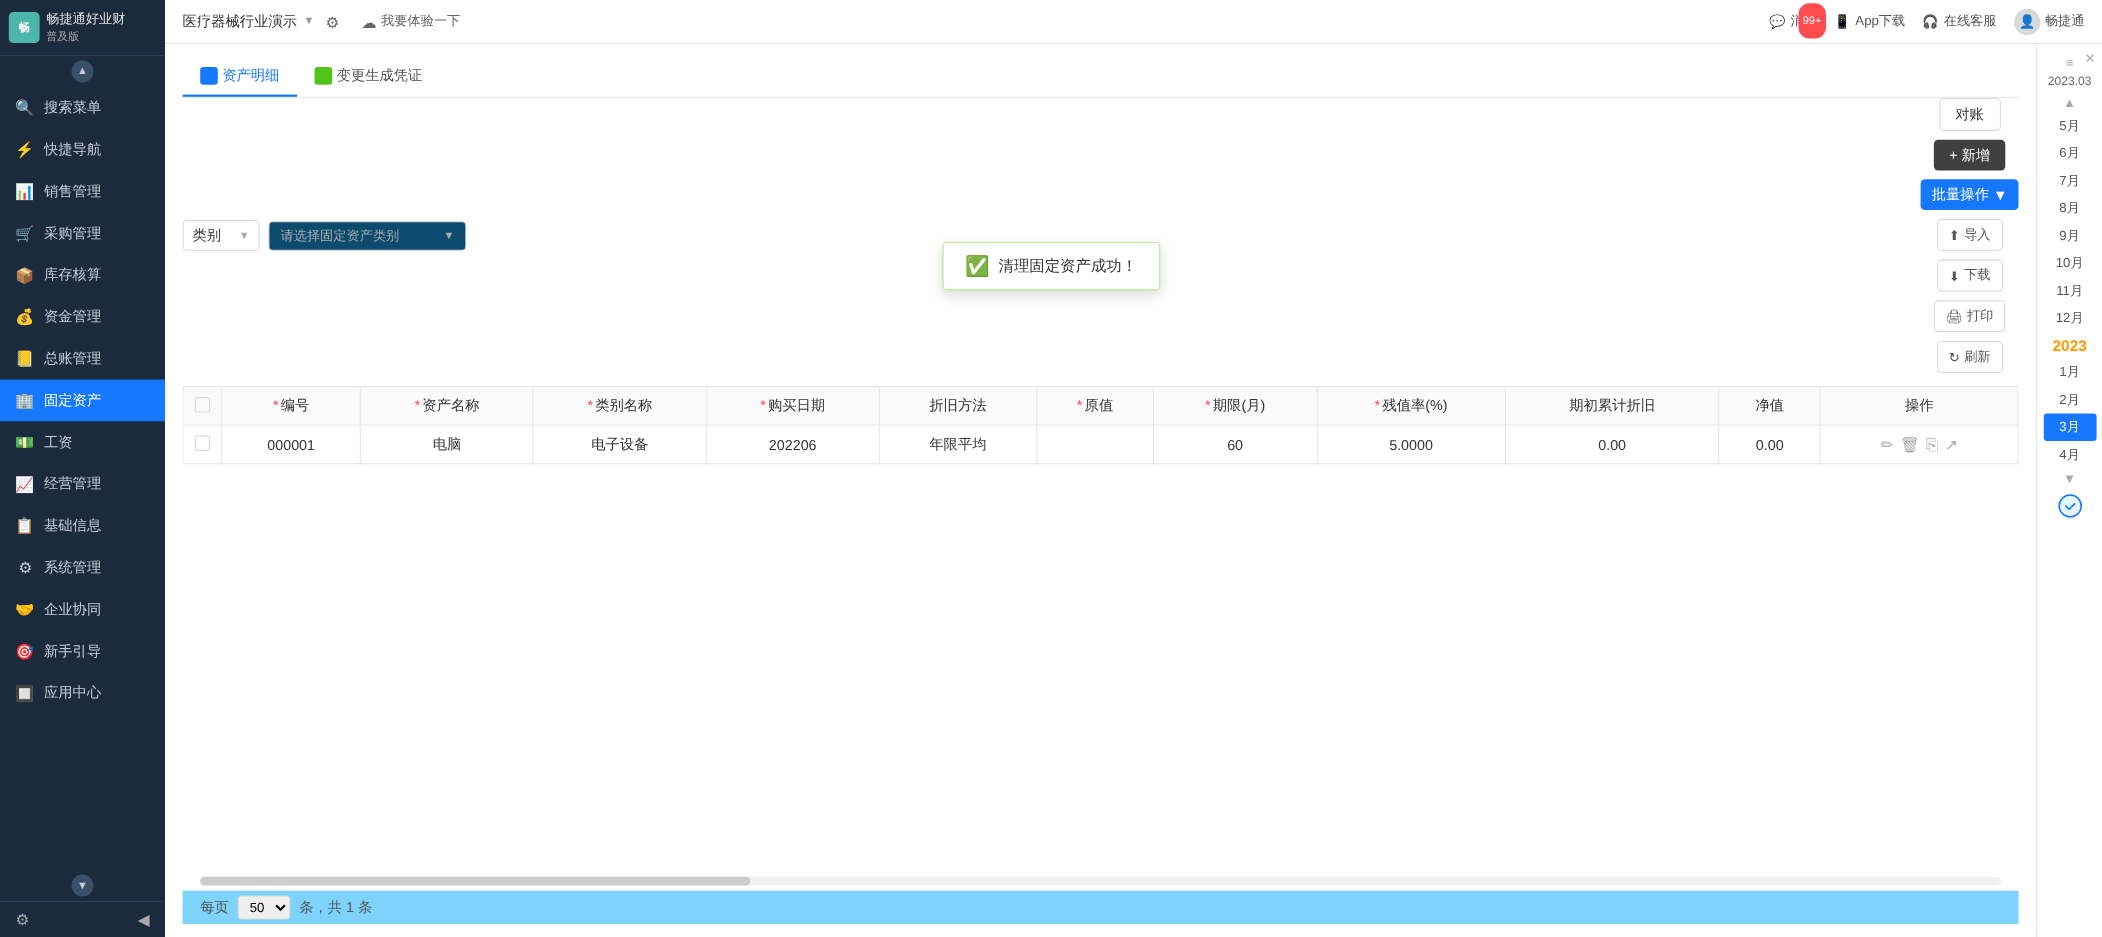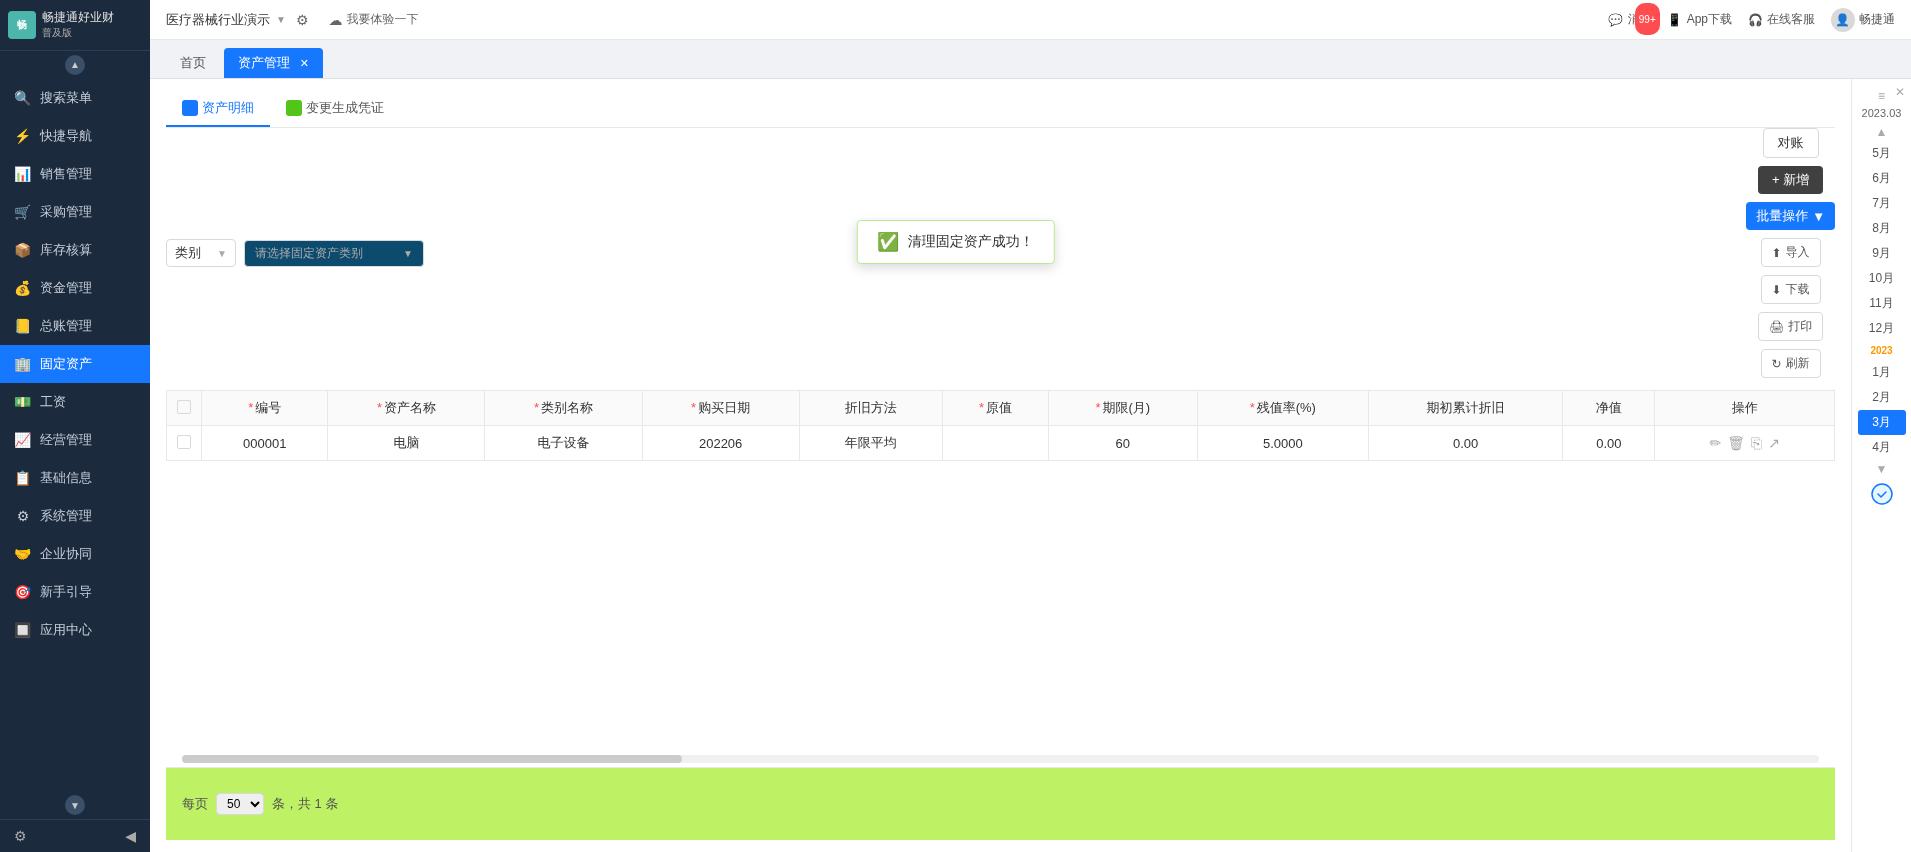--- a/index.html
+++ b/index.html
@@ -223,24 +223,24 @@
     .row-actions { display: flex; gap: 6px; justify-content: center; }
     .row-action-icon { color: #aaa; cursor: pointer; font-size: 14px; }
 
     
     .subtotal-row td { background: #fafafa; color: #555; text-align: left; }
     .subtotal-icon { width: 14px; height: 14px; background: #52c41a; display: inline-block; margin-right: 4px; border-radius: 2px; }
 
     
     .pagination-bar {
       border-top: 1px solid #e8e8e8;
-      padding: 25px 16px;
+      padding: 4px 16px;
       display: flex; align-items: center; gap: 8px;
       font-size: 13px; color: #555;
-      background: #bef264;
+      background: #7dd3fc;
     }
     .page-size-select {
       border: 1px solid #d9d9d9;
       border-radius: 4px;
       padding: 2px 6px;
       font-size: 12px;
     }
 
     
     .right-panel {
@@ -264,21 +264,21 @@
     .cal-item {
       width: 48px;
       text-align: center;
       padding: 4px 0;
       font-size: 12px;
       color: #555;
       cursor: pointer;
       border-radius: 3px;
     }
     .cal-item.current { background: #1677ff; color: white; border-radius: 3px; }
-    .cal-item.year-label { color: #ff9800; font-weight: bold; font-size: 10px; }
+    .cal-item.year-label { color: #ff9800; font-weight: bold; font-size: 14px; }
     .cal-arrow { color: #aaa; font-size: 12px; cursor: pointer; padding: 2px; }
     .cal-expand-icon { color: #aaa; font-size: 12px; cursor: pointer; }
     .right-panel-close { position: absolute; top: 6px; right: 6px; cursor: pointer; color: #aaa; font-size: 12px; }
 
     
     .success-toast {
       position: fixed;
       background: white;
       border: 1px solid #b7eb8f;
       border-radius: 4px;
@@ -450,29 +450,20 @@
         <span>🎧</span>
         <span>在线客服</span>
       </div>
       <div class="topbar-user">
         <div class="user-avatar">👤</div>
         <span>畅捷通</span>
       </div>
     </div>
   </div>
 
-  <div class="tabs-bar">
-    <div class="tab-home">
-      <span>首页</span>
-    </div>
-    <div class="tab-item active">
-      <span>资产管理</span>
-      <span class="tab-close">✕</span>
-    </div>
-  </div>
 
   <div class="content-area">
     <div class="main-content">
 
       <div class="sub-tabs">
         <div class="sub-tab active">
           <div class="sub-tab-icon">
             <svg width="10" height="10" viewBox="0 0 10 10">
                 <rect width="10" height="10" fill="#1677ff" rx="2"></rect>
               </svg>

